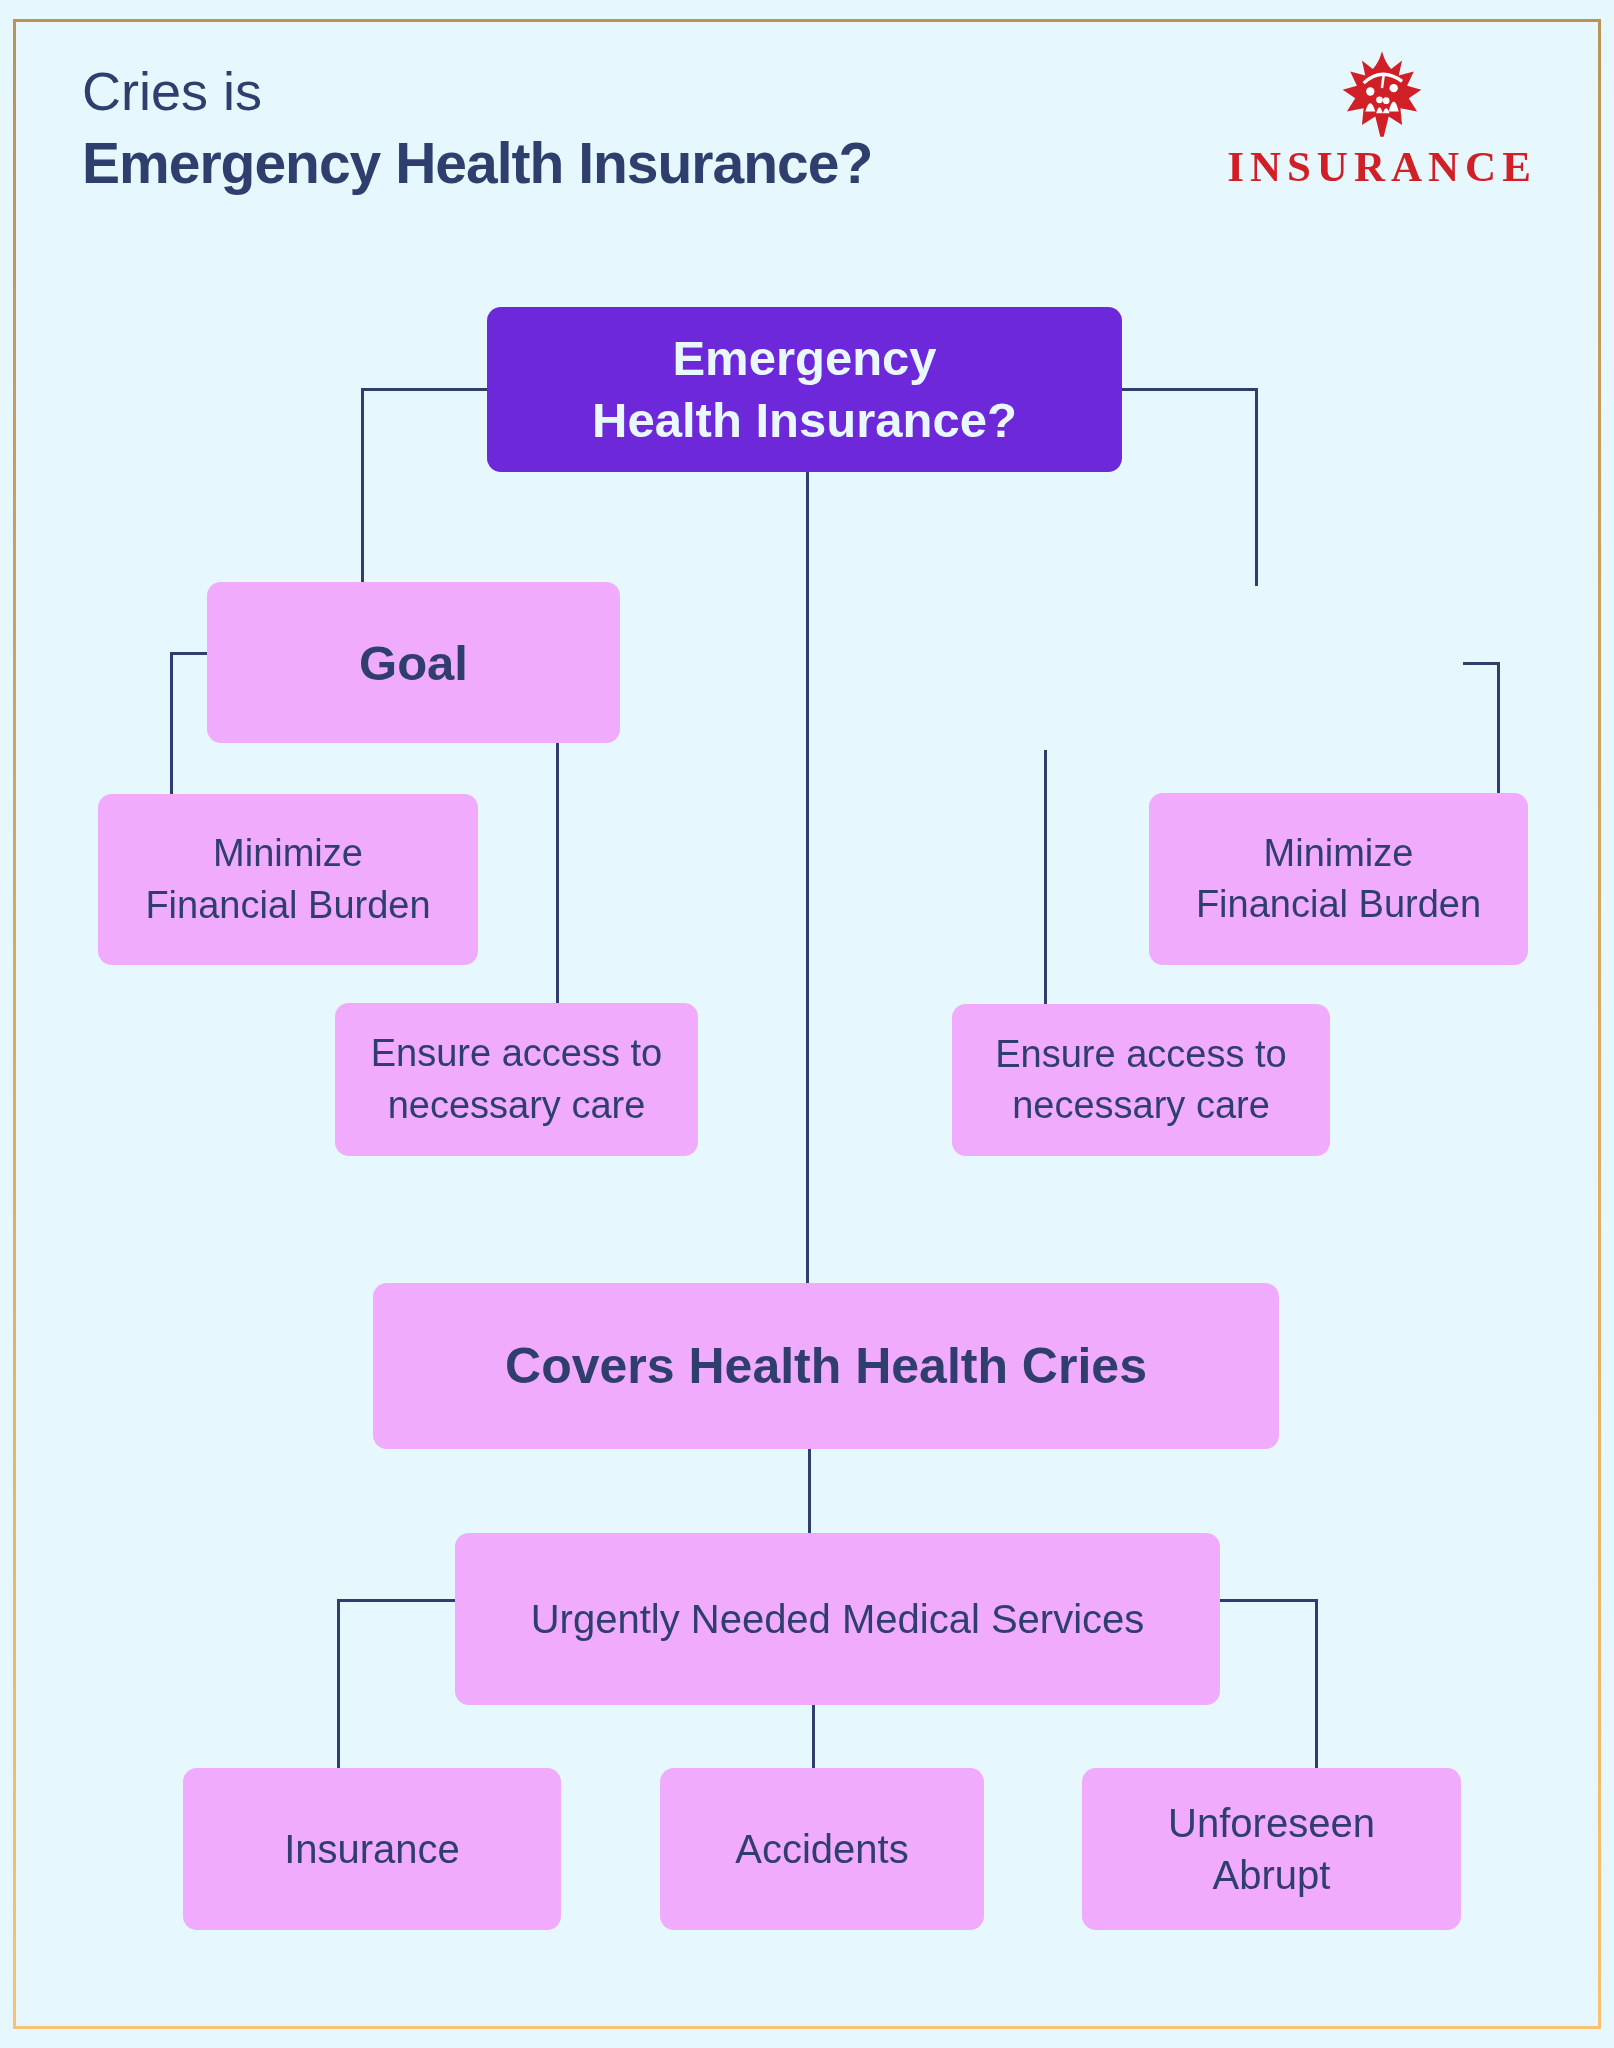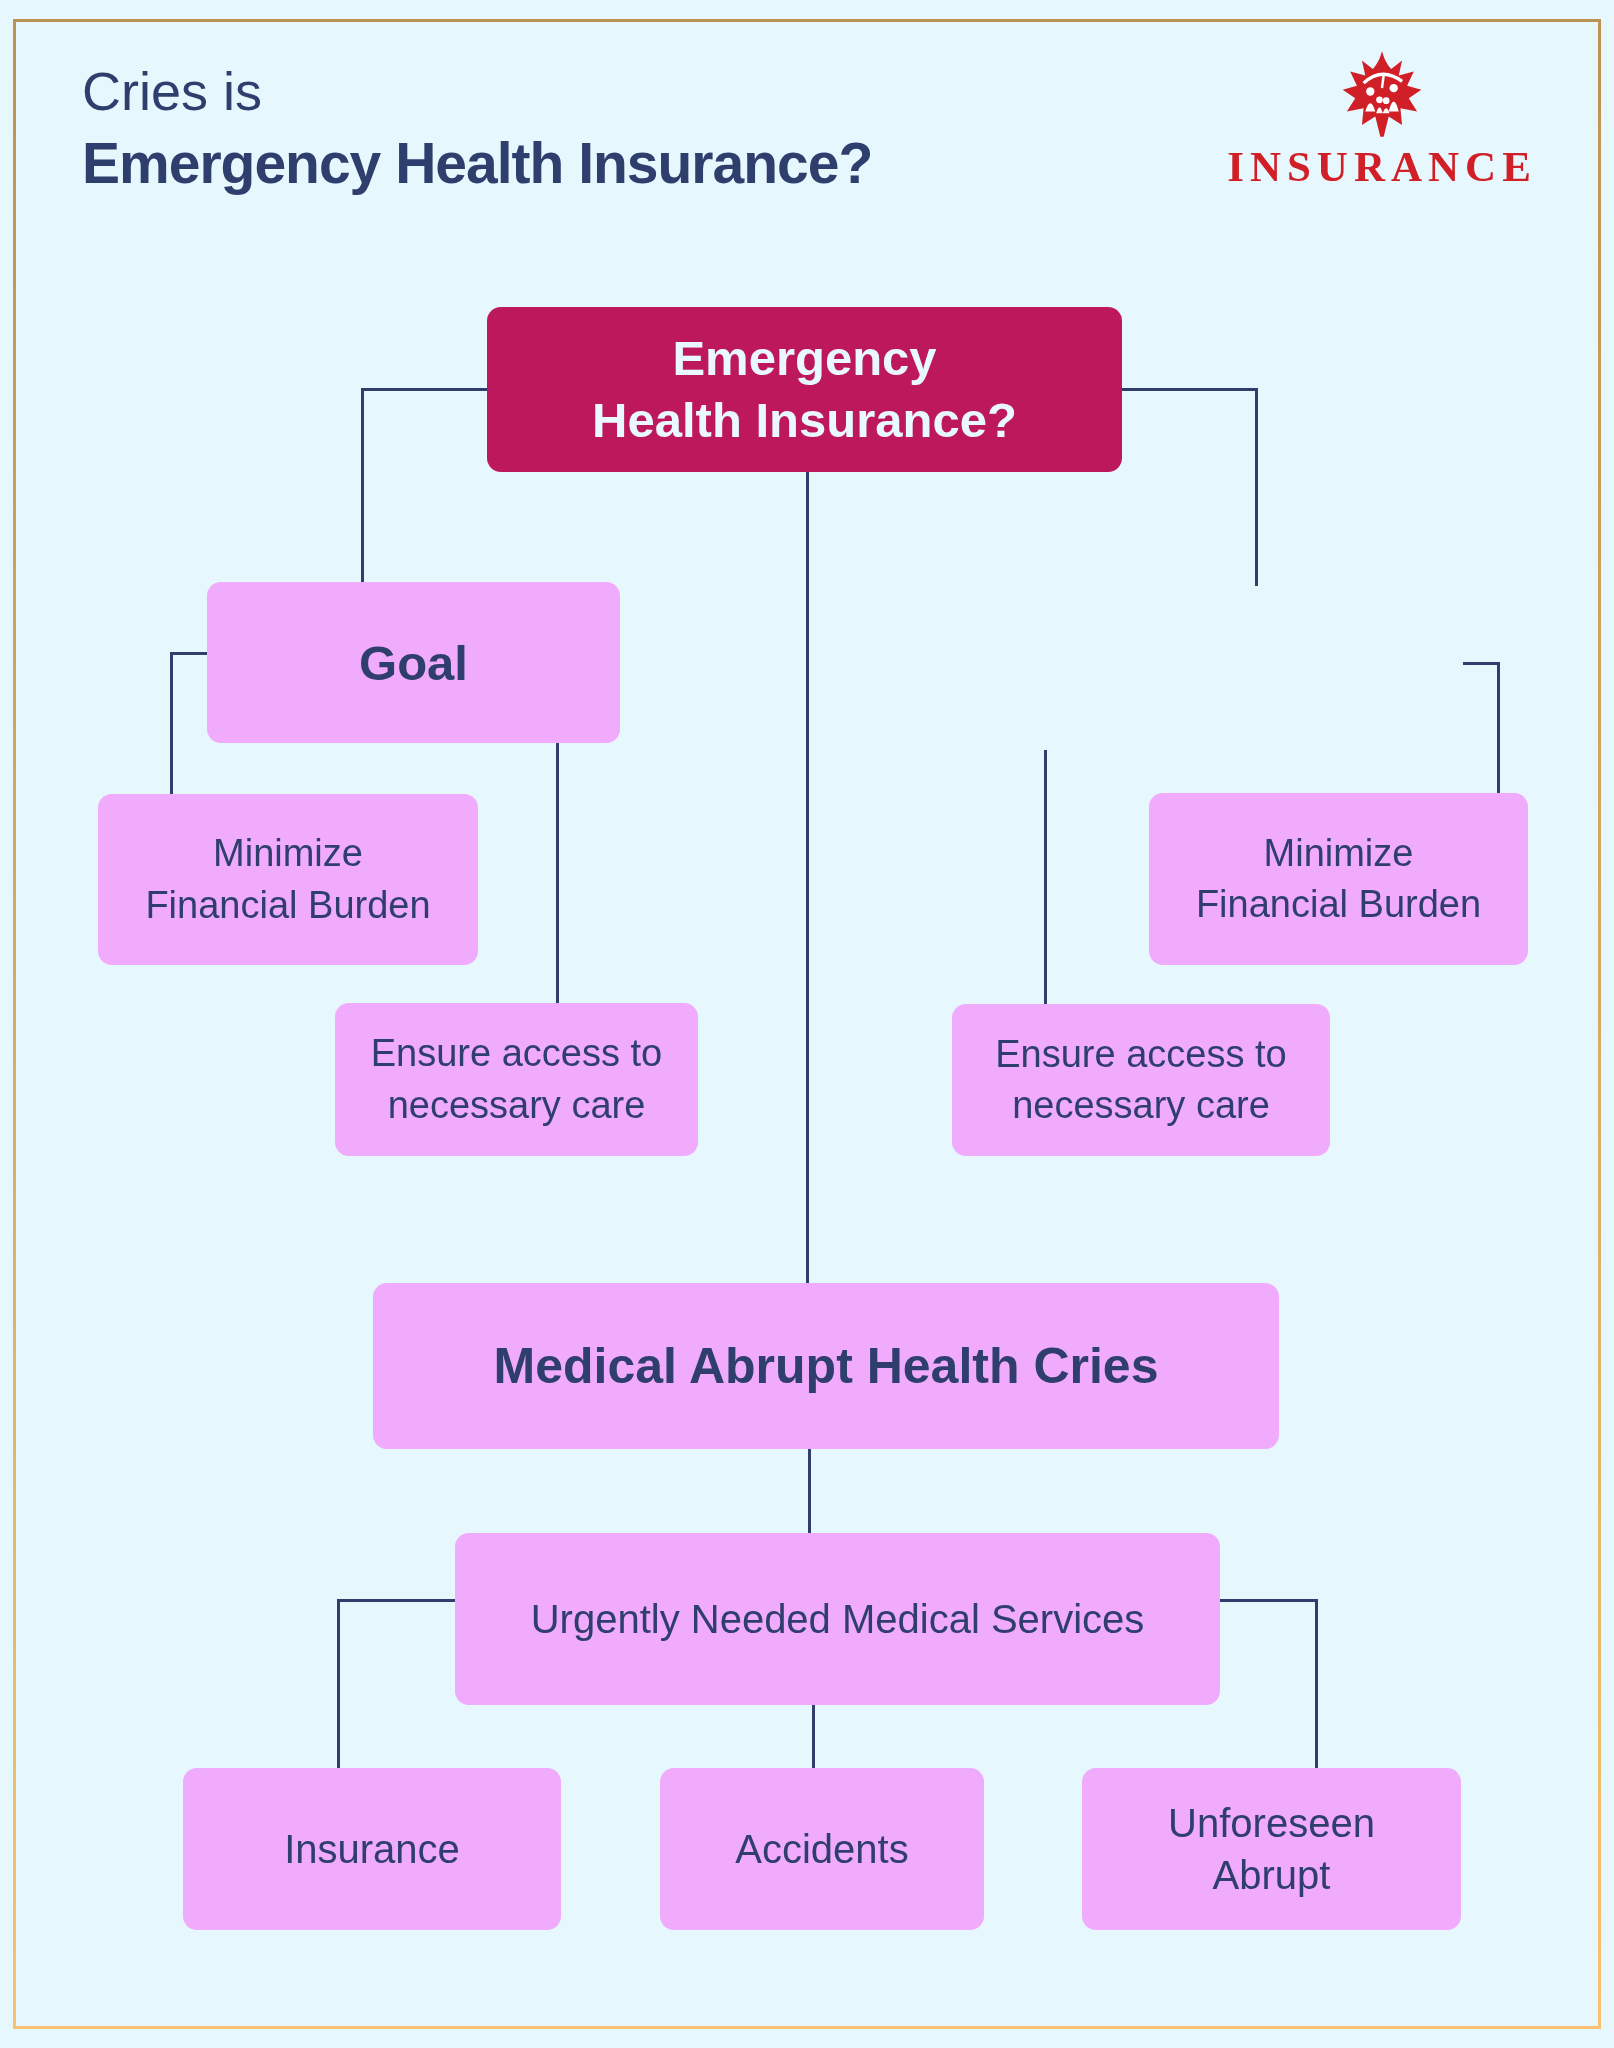--- a/index.html
+++ b/index.html
@@ -29,21 +29,21 @@
   .node{
     position:absolute;
     background:#f0abfc;
     border-radius:14px;
     display:flex;align-items:center;justify-content:center;
     text-align:center;
     color:#2f3e6d;
     white-space:pre-line;
   }
   .node .lbl{white-space:pre-line;}
-  .node.dark{background:#be185d;color:#e9f8fd;}
+  .node.dark{background:#6d28d9;color:#e9f8fd;}
   .bold{font-weight:700;}
   .n-root       {left:487px;top:307px;width:635px;height:165px;font-size:49px;line-height:1.25;}
   .n-goal       {left:207px;top:582px;width:413px;height:161px;font-size:49px;}
   .n-benefits   {left:980px;top:586px;width:483px;height:164px;font-size:49px;}
   .n-goal-min   {left:98px; top:794px;width:380px;height:171px;font-size:38px;line-height:1.35;}
   .n-goal-ens   {left:335px;top:1003px;width:363px;height:153px;font-size:38px;line-height:1.35;}
   .n-ben-min    {left:1149px;top:793px;width:379px;height:172px;font-size:38px;line-height:1.35;}
   .n-ben-ens    {left:952px;top:1004px;width:378px;height:152px;font-size:38px;line-height:1.35;}
   .n-covers     {left:373px;top:1283px;width:906px;height:166px;font-size:50px;}
   .n-urgent     {left:455px;top:1533px;width:765px;height:172px;font-size:40px;}
@@ -142,21 +142,21 @@
     <span class="lbl">Minimize
 Financial Burden</span>
   </div>
 
   <div class="node n-ben-ens">
     <span class="lbl">Ensure access to
 necessary care</span>
   </div>
 
   <div class="node bold n-covers">
-    <span class="lbl">Medical Abrupt Health Cries</span>
+    <span class="lbl">Covers Health Health Cries</span>
   </div>
 
   <div class="node n-urgent">
     <span class="lbl">Urgently Needed Medical Services</span>
   </div>
 
   <div class="node n-conditions">
     <span class="lbl">Insurance</span>
   </div>
 

